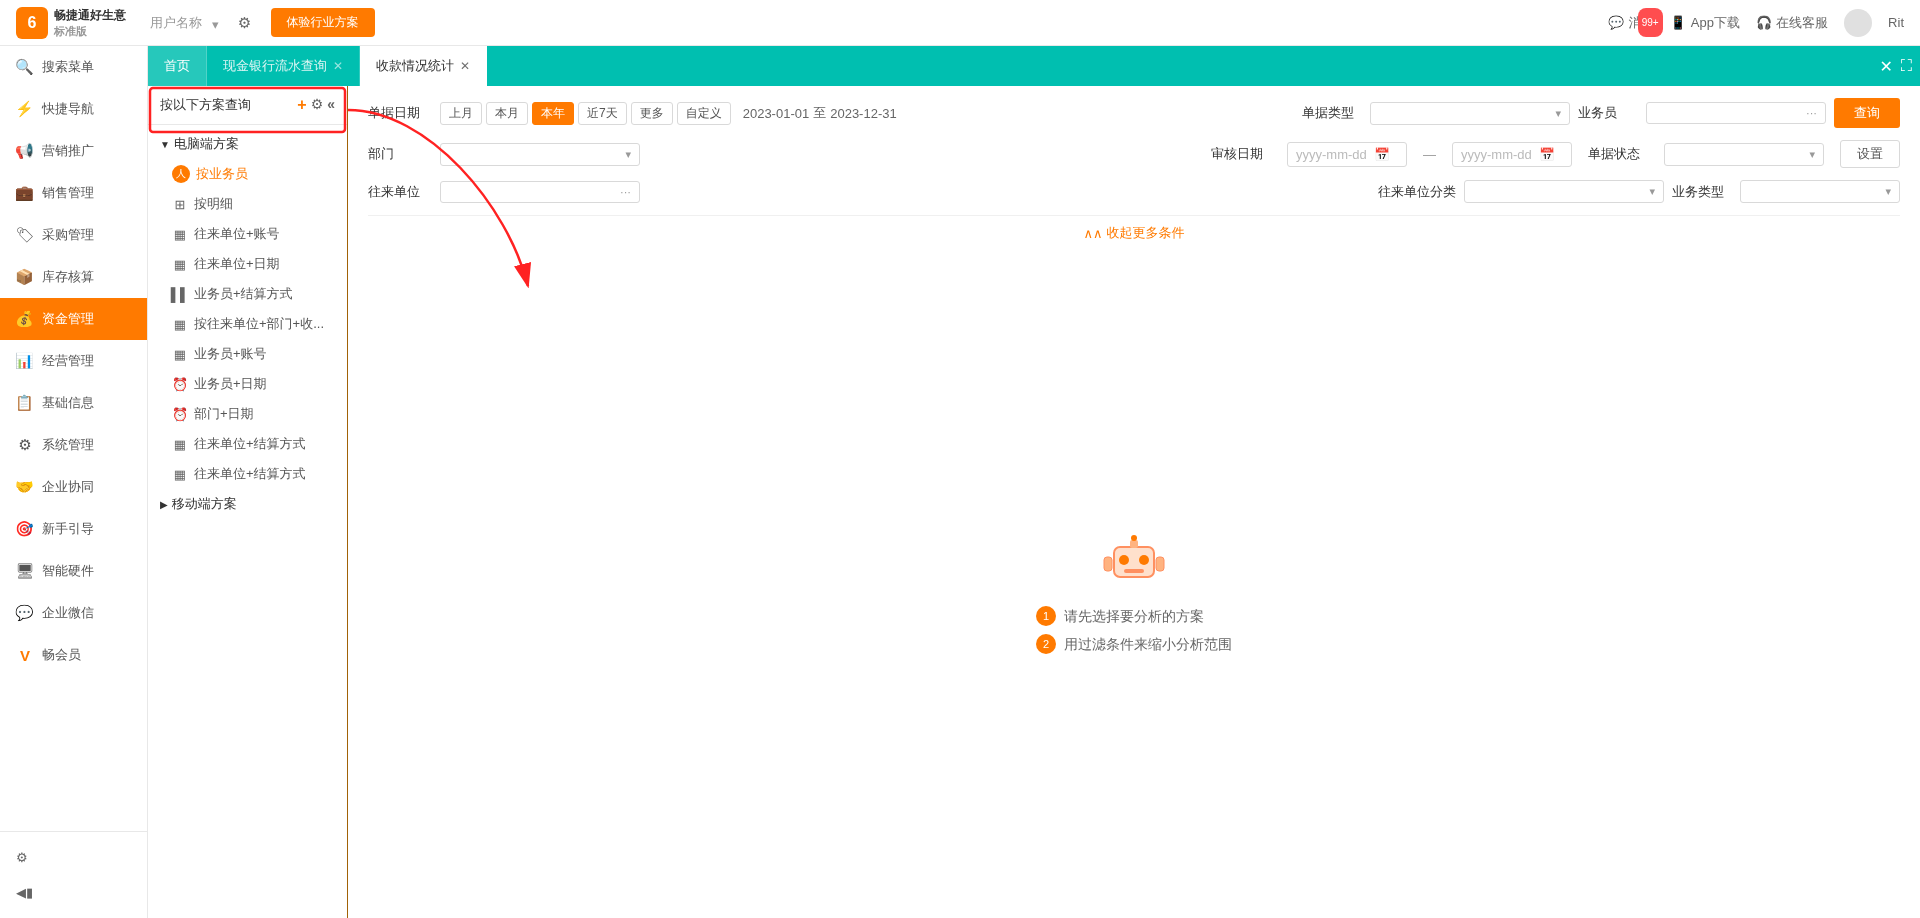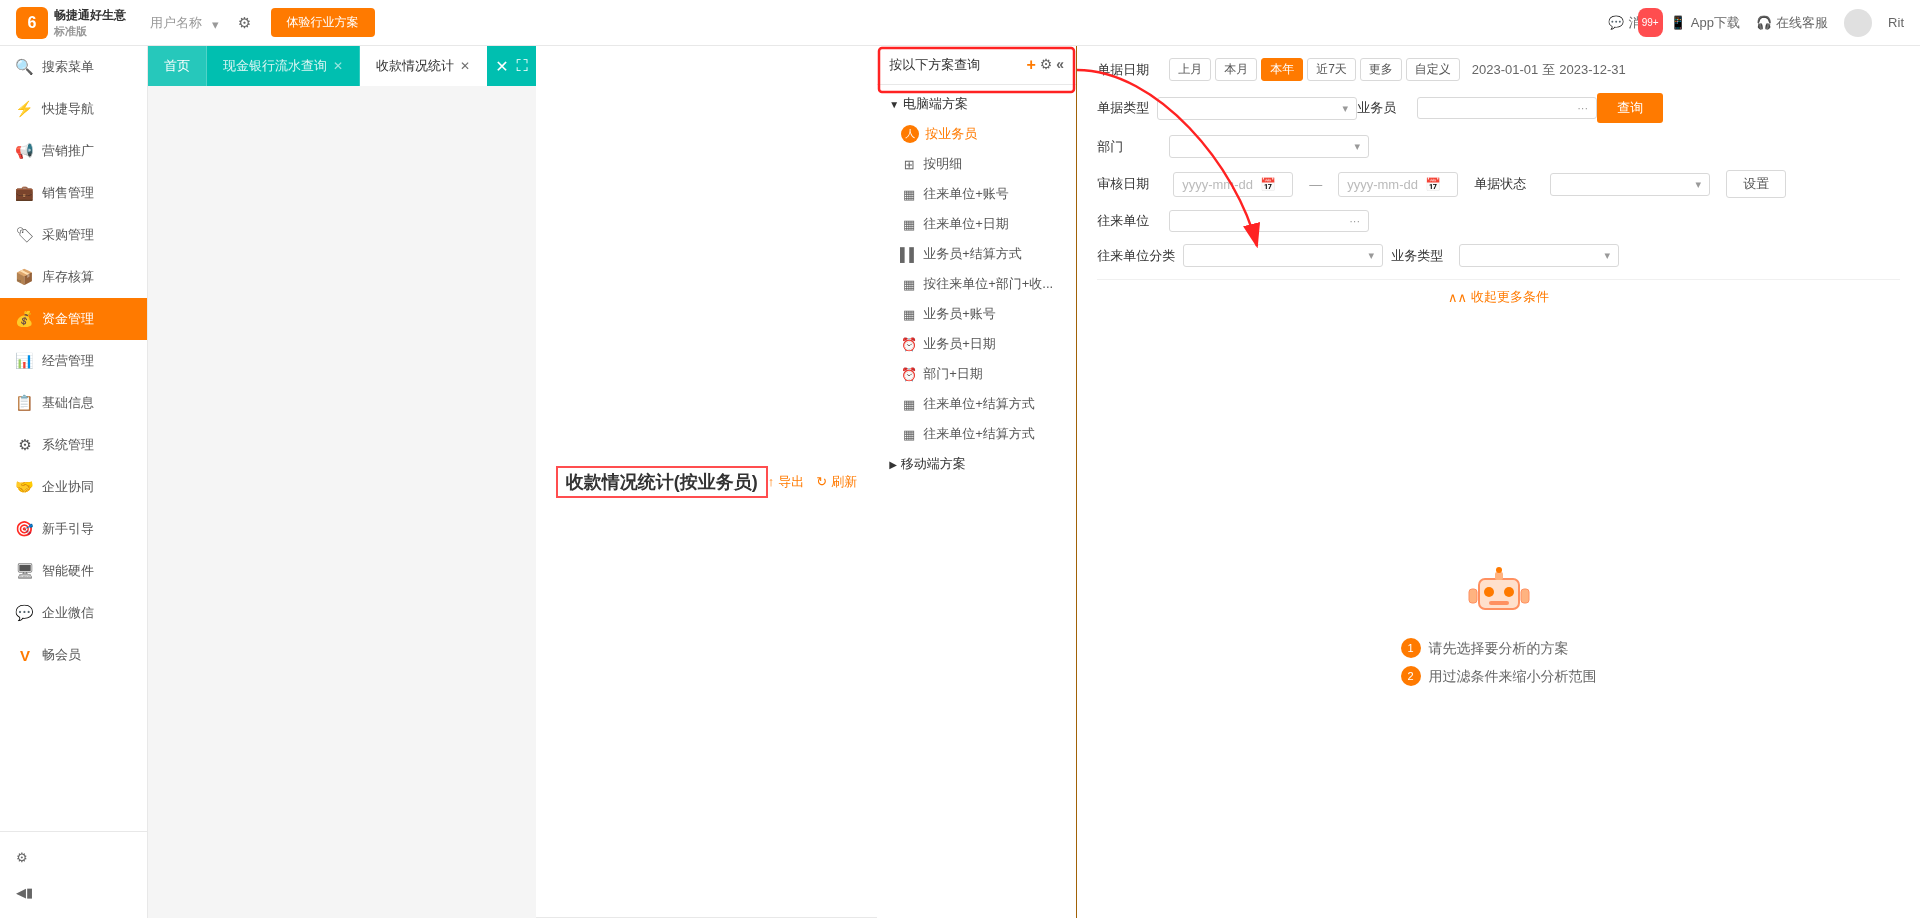--- a/index.html
+++ b/index.html
@@ -153,21 +153,21 @@
       align-items: center;
       justify-content: center;
       background: #fff;
       margin: 0;
       padding: 40px;
     }
     .empty-steps { color: #666; font-size: 14px; line-height: 2; }
     .empty-steps div { display: flex; align-items: center; gap: 8px; }
     .step-num { width: 20px; height: 20px; background: #ff7a00; color: white; border-radius: 50%; display: flex; align-items: center; justify-content: center; font-size: 11px; flex-shrink: 0; }
 
-    .content-wrapper { position: relative; flex: 1; display: flex; flex-direction: row; overflow: hidden; }
+    .content-wrapper { position: relative; flex: 1; display: flex; flex-direction: column; overflow: hidden; }
 
     
     .panels-container { display: flex; flex: 1; overflow: hidden; position: relative; }
   </style>
 </head>
 <body>
 
 <div class="top-bar">
   <div class="top-bar-left">
     <div class="logo-area">
@@ -289,33 +289,20 @@
       <div class="tab-item active">
         <span>收款情况统计</span>
         <span class="tab-close">✕</span>
       </div>
       <div class="tab-bar-actions">
         <span style="cursor:pointer;">✕</span>
         <span style="cursor:pointer;">⛶</span>
       </div>
     </div>
 
-    <div class="page-header">
-      <div class="page-title">收款情况统计(按业务员)</div>
-      <div class="page-actions">
-        <span>
-          <span>↑</span>
-          <span>导出</span>
-        </span>
-        <span>
-          <span>↻</span>
-          <span>刷新</span>
-        </span>
-      </div>
-    </div>
 
     <div class="panels-container">
 
       <div class="scheme-panel">
         <div class="scheme-panel-header">
           <span>按以下方案查询</span>
           <div class="scheme-panel-header-actions">
             <span style="color:#ff7a00; font-size:16px; font-weight:bold;">+</span>
             <span style="color:#666;">⚙</span>
             <span style="color:#666; font-weight:bold;">«</span>
@@ -397,21 +384,21 @@
               <button class="date-btn">更多</button>
               <button class="date-btn">自定义</button>
             </div>
             <div class="date-range">
               <span>2023-01-01</span>
               <span> 至 </span>
               <span>2023-12-31</span>
             </div>
             <div style="flex:1;"></div>
             <div style="display:flex;flex-direction:column;gap:6px;align-items:flex-end;">
-              <div style="display:flex;align-items:center;">
+              <div style="display:flex;align-items:center;gap:8px;">
                 <span class="filter-label">单据类型</span>
                 <div class="filter-select" style="min-width:200px;">
                   <span></span>
                   <span class="arrow">▾</span>
                 </div>
                 <span class="filter-label">业务员</span>
                 <div class="filter-select" style="min-width:180px;">
                   <span></span>
                   <span class="arrow">···</span>
                 </div>

